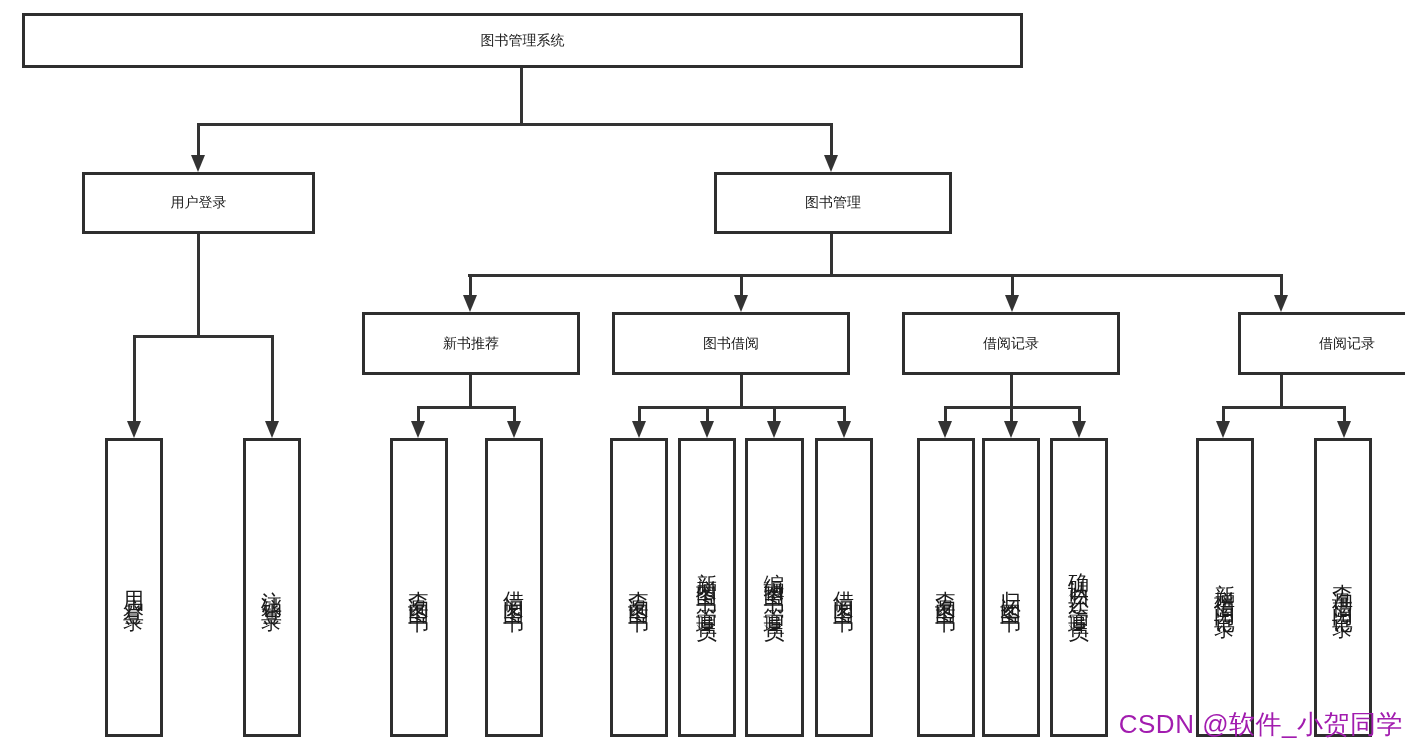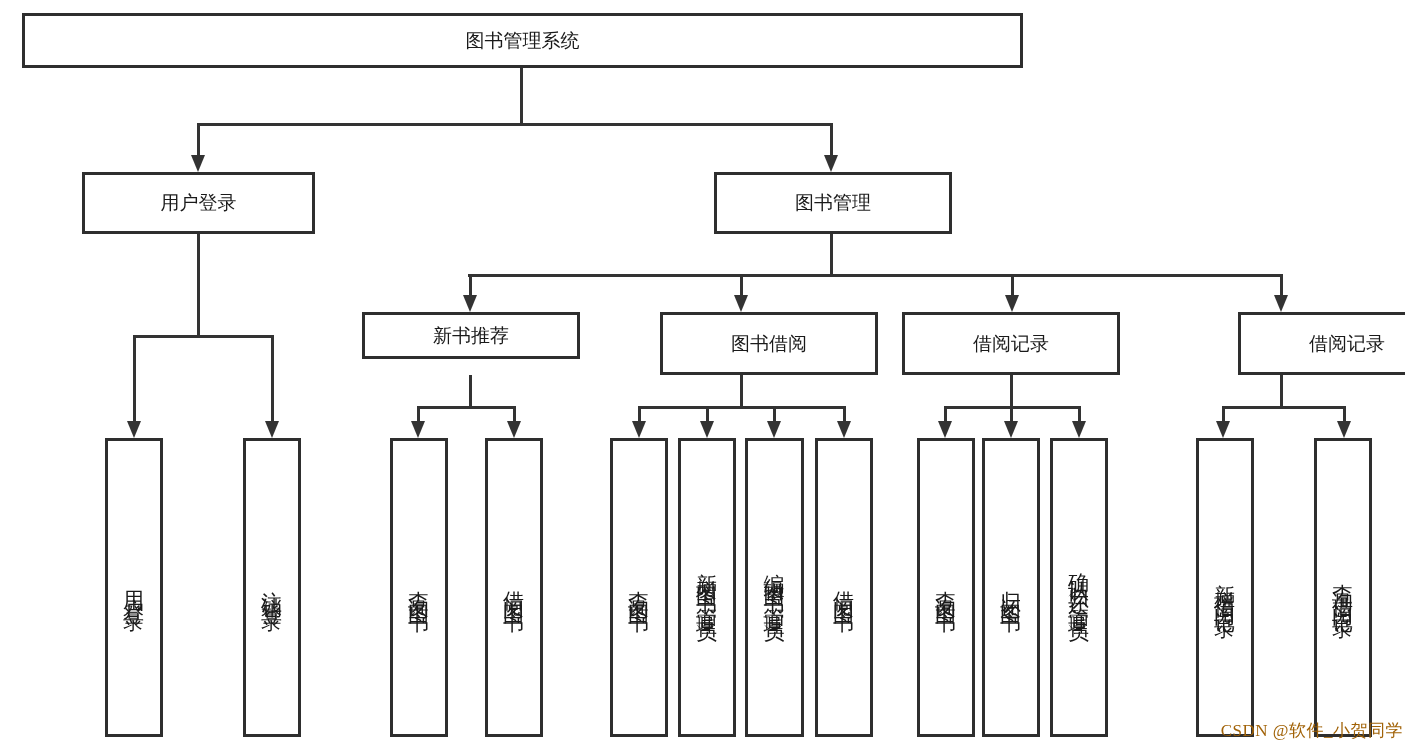--- a/index.html
+++ b/index.html
@@ -12,21 +12,21 @@
   }
   .node{
     position:absolute;
     box-sizing:border-box;
     border:3px solid #2e2e2e;
     background:#ffffff;
     display:flex;
     align-items:center;
     justify-content:center;
     color:#1a1a1a;
-    font-size:19px;
+    font-size:14px;
     text-align:center;
   }
   .leaf{
     writing-mode:vertical-rl;
     text-orientation:mixed;
     letter-spacing:7px;
     line-height:1;
     font-size:21px;
   }
   .v{position:absolute;width:3px;background:#333333;}
@@ -34,39 +34,38 @@
   .ah{
     position:absolute;width:0;height:0;
     border-left:7px solid transparent;
     border-right:7px solid transparent;
     border-top:17px solid #333333;
     transform:translateX(-50%);
   }
   .watermark{
     position:absolute;
     right:2px;bottom:5px;
-    font-size:17px;
-    color:#a16207;
+    font-size:26px;
+    color:#a21caf;
     letter-spacing:0.5px;
     white-space:nowrap;
-    font-family:Liberation Serif, serif;
   }
 </style>
 </head>
 <body>
 
 <div id="canvas">
 
   <div class="node" style="left:22px;top:13px;width:1001px;height:55px">图书管理系统</div>
 
   <div class="node" style="left:82px;top:172px;width:233px;height:62px">用户登录</div>
   <div class="node" style="left:714px;top:172px;width:238px;height:62px">图书管理</div>
 
-  <div class="node" style="left:362px;top:312px;width:218px;height:47px">新书推荐</div>
-  <div class="node" style="left:660px;top:312px;width:218px;height:63px">图书借阅</div>
+  <div class="node" style="left:362px;top:312px;width:218px;height:63px">新书推荐</div>
+  <div class="node" style="left:612px;top:312px;width:238px;height:63px">图书借阅</div>
   <div class="node" style="left:902px;top:312px;width:218px;height:63px">借阅记录</div>
   <div class="node" style="left:1238px;top:312px;width:218px;height:63px">借阅记录</div>
 
   <div class="node leaf" style="left:105px;top:438px;width:58px;height:299px">用户登录</div>
   <div class="node leaf" style="left:243px;top:438px;width:58px;height:299px">注销登录</div>
   <div class="node leaf" style="left:390px;top:438px;width:58px;height:299px">查询图书</div>
   <div class="node leaf" style="left:485px;top:438px;width:58px;height:299px">借阅图书</div>
   <div class="node leaf" style="left:610px;top:438px;width:58px;height:299px">查询图书</div>
   <div class="node leaf" style="left:678px;top:438px;width:58px;height:299px">新增图书（管理员）</div>
   <div class="node leaf" style="left:745px;top:438px;width:59px;height:299px">编辑图书（管理员）</div>

